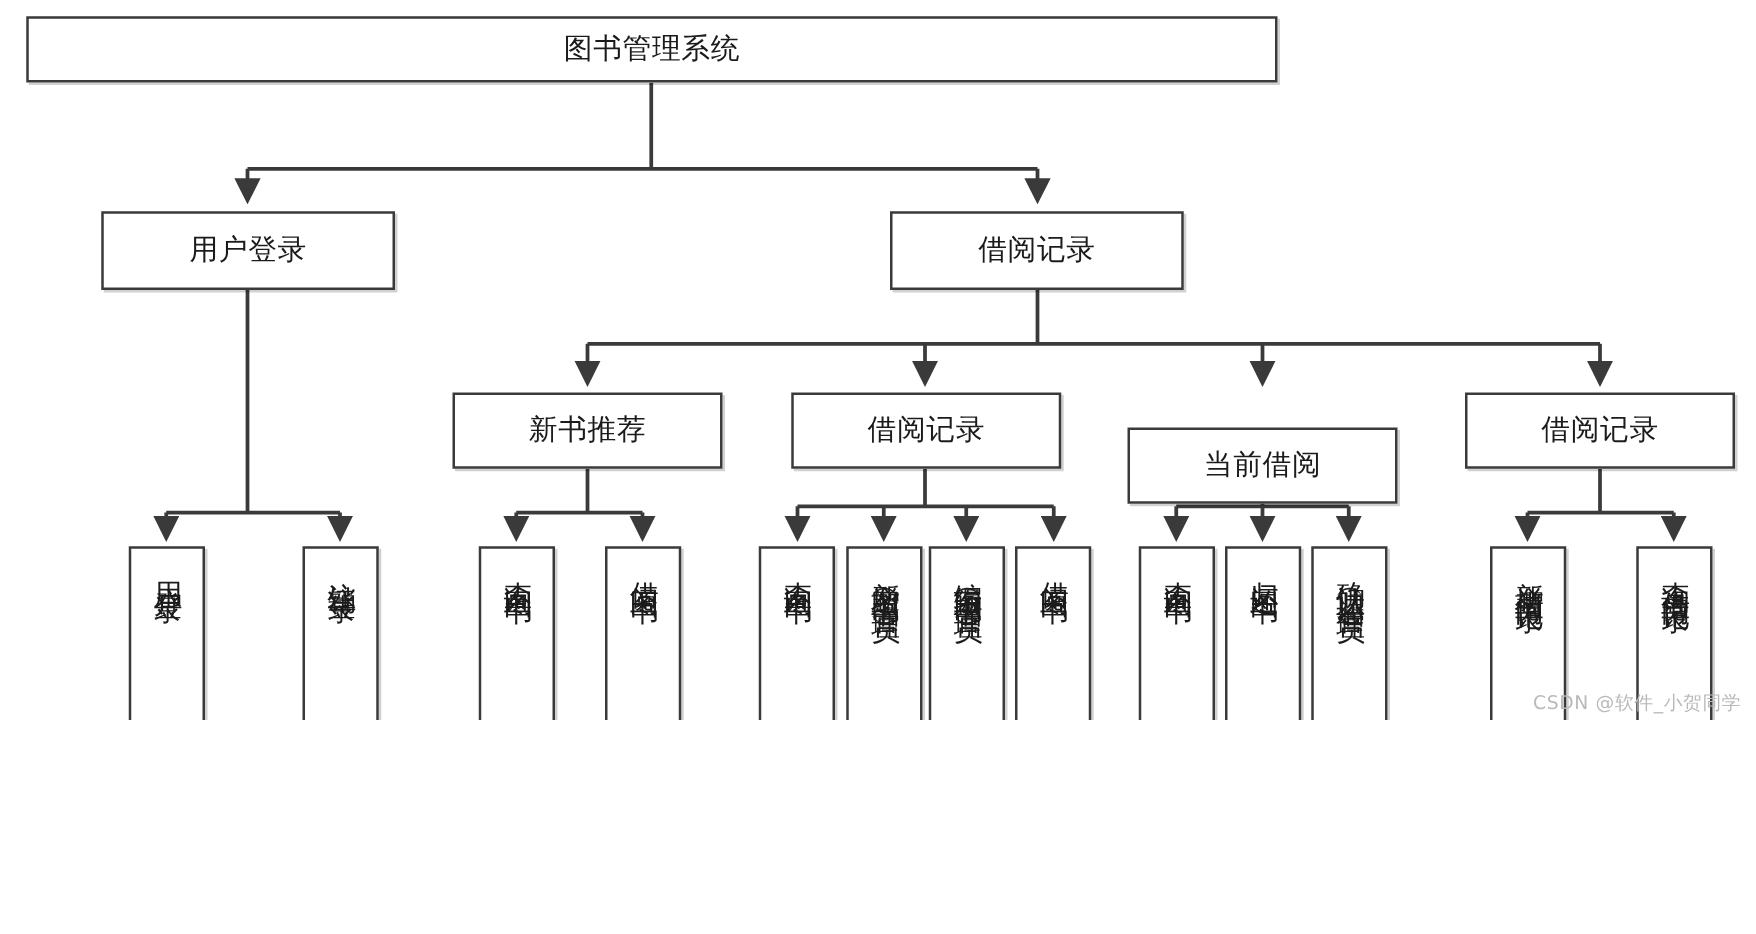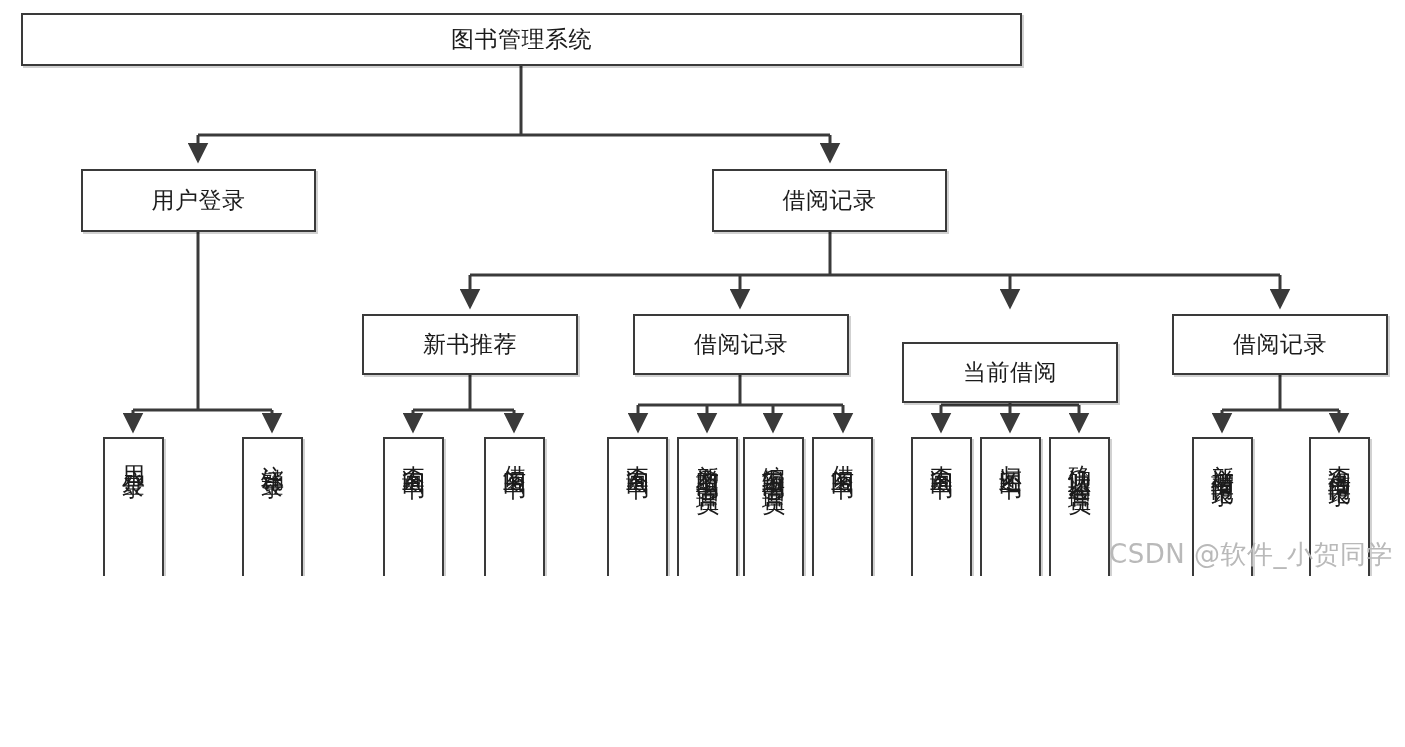--- a/index.html
+++ b/index.html
@@ -57,21 +57,21 @@
     white-space: nowrap;
     display: block;
   }
   .leaf-mid {
     align-items: center;
   }
   .watermark {
     position: absolute;
     right: 12px;
     bottom: 4px;
-    font-size: 26px;
+    font-size: 15px;
     color: #b9b9b9;
     white-space: nowrap;
     letter-spacing: 0.5px;
     margin-top: 21px;
   }
 </style>
 </head>
 <body>
 
 <div id="diagram">

